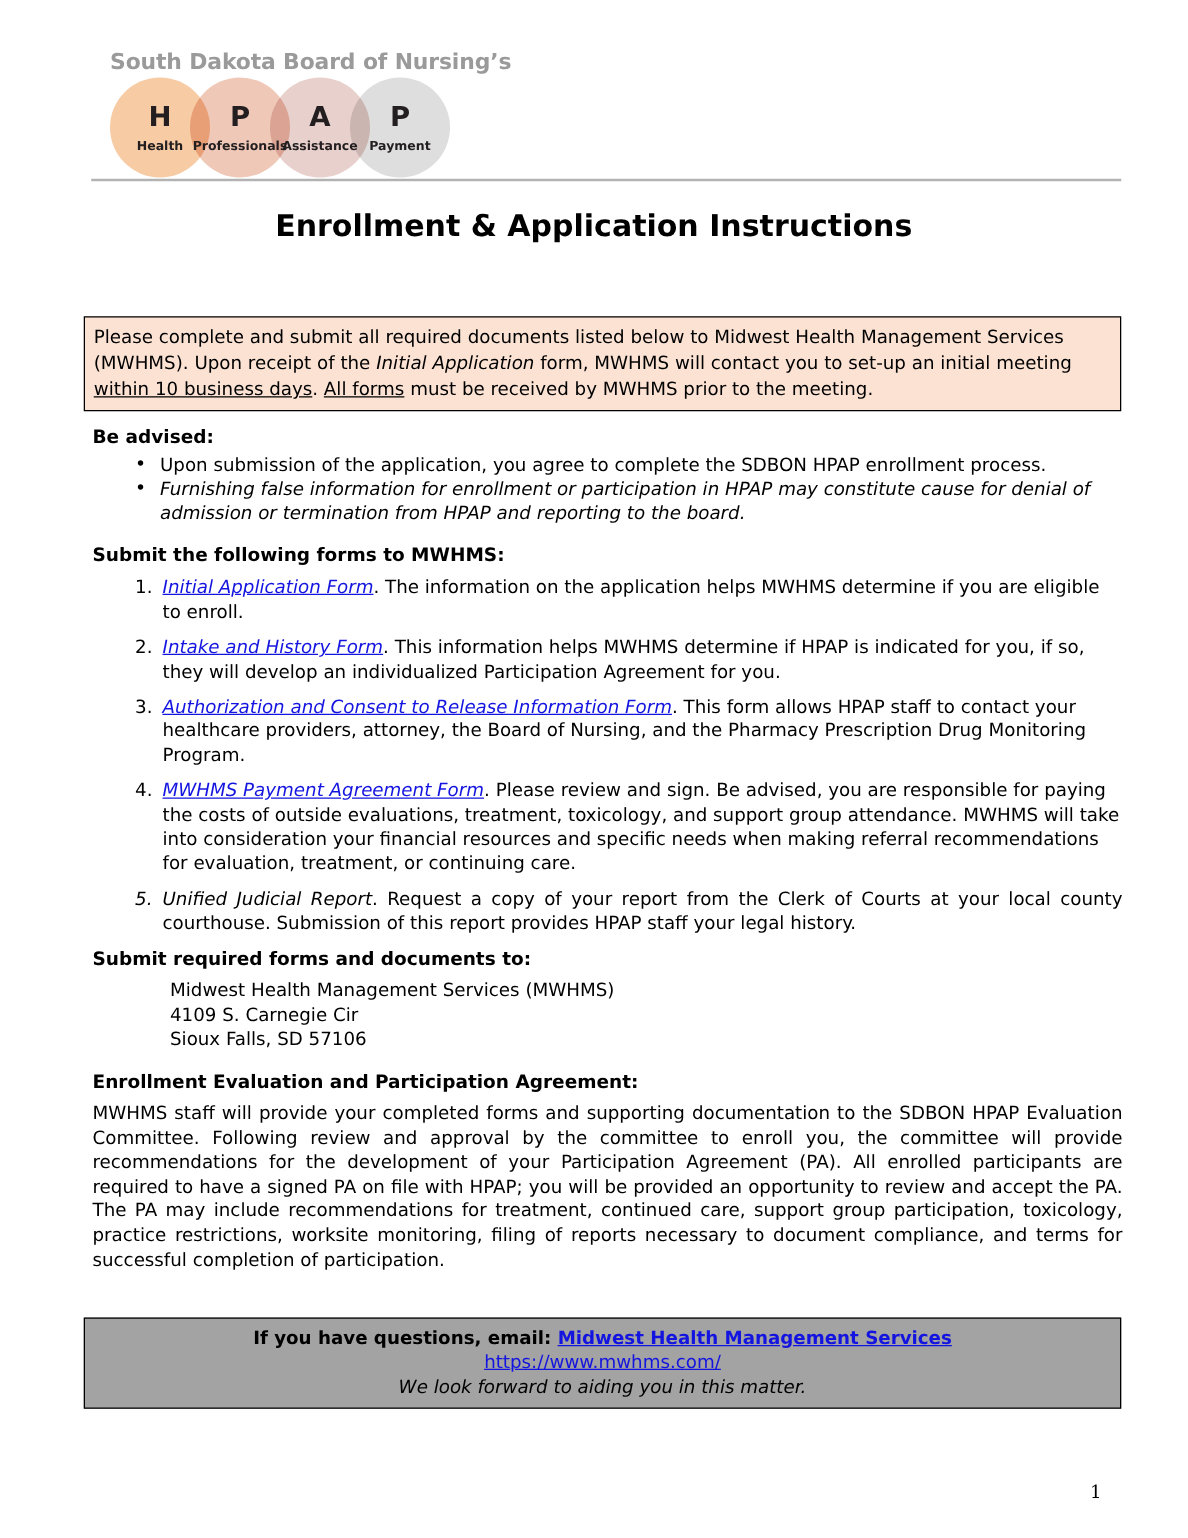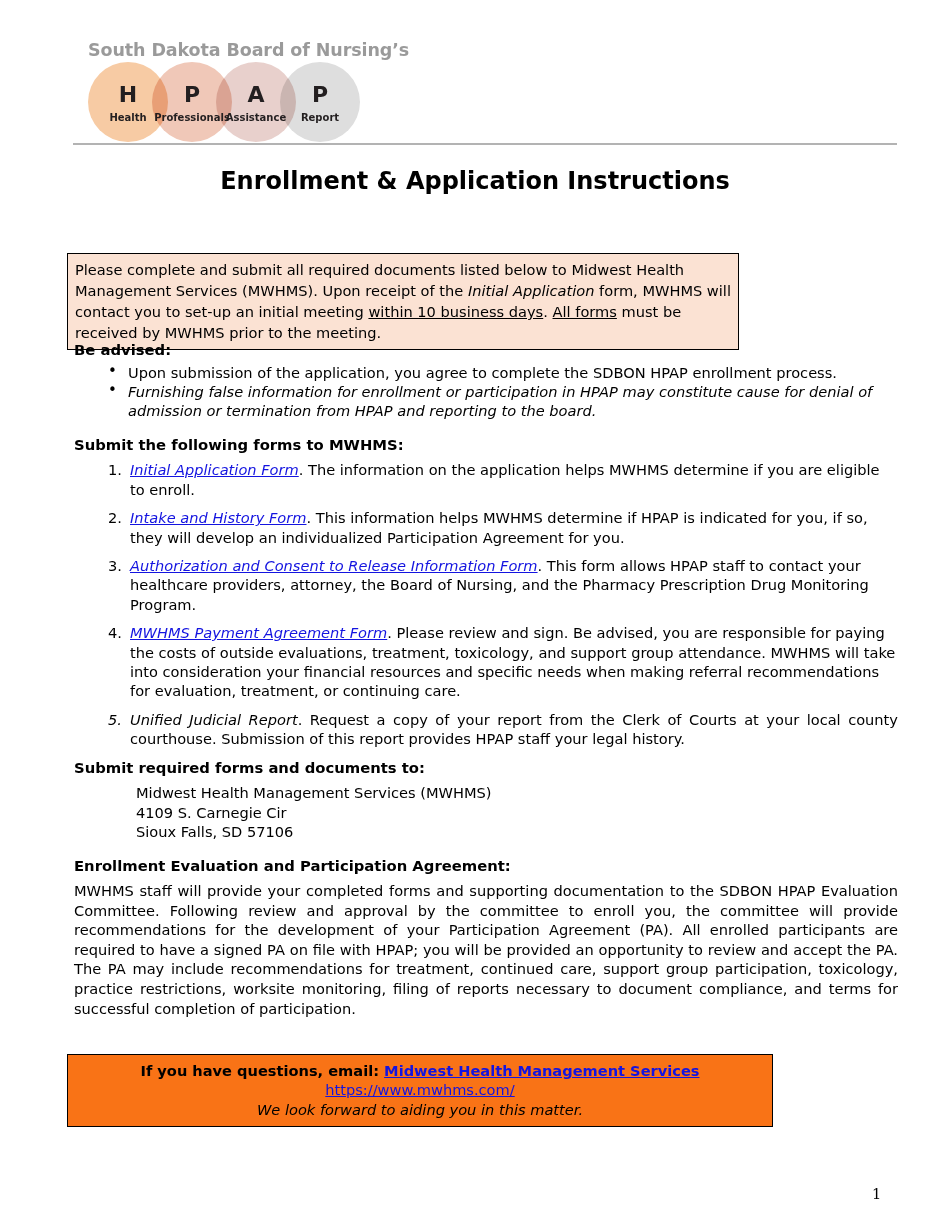--- a/index.html
+++ b/index.html
@@ -119,21 +119,21 @@
     text-align: center;
     font-size: 17.5px;
     font-style: italic;
   }
 
   
   .notice-box {
     position: absolute;
     left: 67px;
     top: 253px;
-    width: 672px;
+    width: 830px;
     box-sizing: border-box;
     border: 1px solid #000000;
     background: #fbe2d3;
     padding: 5px 7px 6px 7px;
     font-size: 14.6px;
     line-height: 1.44;
   }
   .u { text-decoration: underline; }
   .i { font-style: italic; }
 
@@ -212,24 +212,24 @@
     margin: 6px 0 4px 0;
     text-align: justify;
     line-height: 1.34;
   }
 
   
   .footer-box {
     position: absolute;
     left: 67px;
     top: 1054px;
-    width: 706px;
+    width: 830px;
     box-sizing: border-box;
     border: 1px solid #000000;
-    background: #f97316;
+    background: #a3a3a3;
     padding: 6px 8px 7px 8px;
     text-align: center;
     font-size: 14.6px;
     line-height: 1.33;
   }
   .footer-box .line1 { font-weight: bold; }
   .footer-box a.big {
     color: #1414e0;
     font-weight: bold;
     text-decoration: underline;
@@ -271,21 +271,21 @@
       <div class="circ-label cl-2">
         <span class="big">P</span>
         <span class="small">Professionals</span>
       </div>
       <div class="circ-label cl-3">
         <span class="big">A</span>
         <span class="small">Assistance</span>
       </div>
       <div class="circ-label cl-4">
         <span class="big">P</span>
-        <span class="small">Report</span>
+        <span class="small">Payment</span>
       </div>
     </div>
   </div>
 
   <div class="hrule"></div>
 
   <div class="doc-title">Enrollment &amp; Application Instructions</div>
 
   <div class="notice-box">
     <span>Please complete and submit all required documents listed below to Midwest Health Management Services (MWHMS). Upon receipt of the </span><span class="i">Initial Application</span><span> form, MWHMS will contact you to set-up an initial meeting </span><span class="u">within 10 business days</span><span>.  </span><span class="u">All forms</span><span> must be received by MWHMS prior to the meeting.</span>

